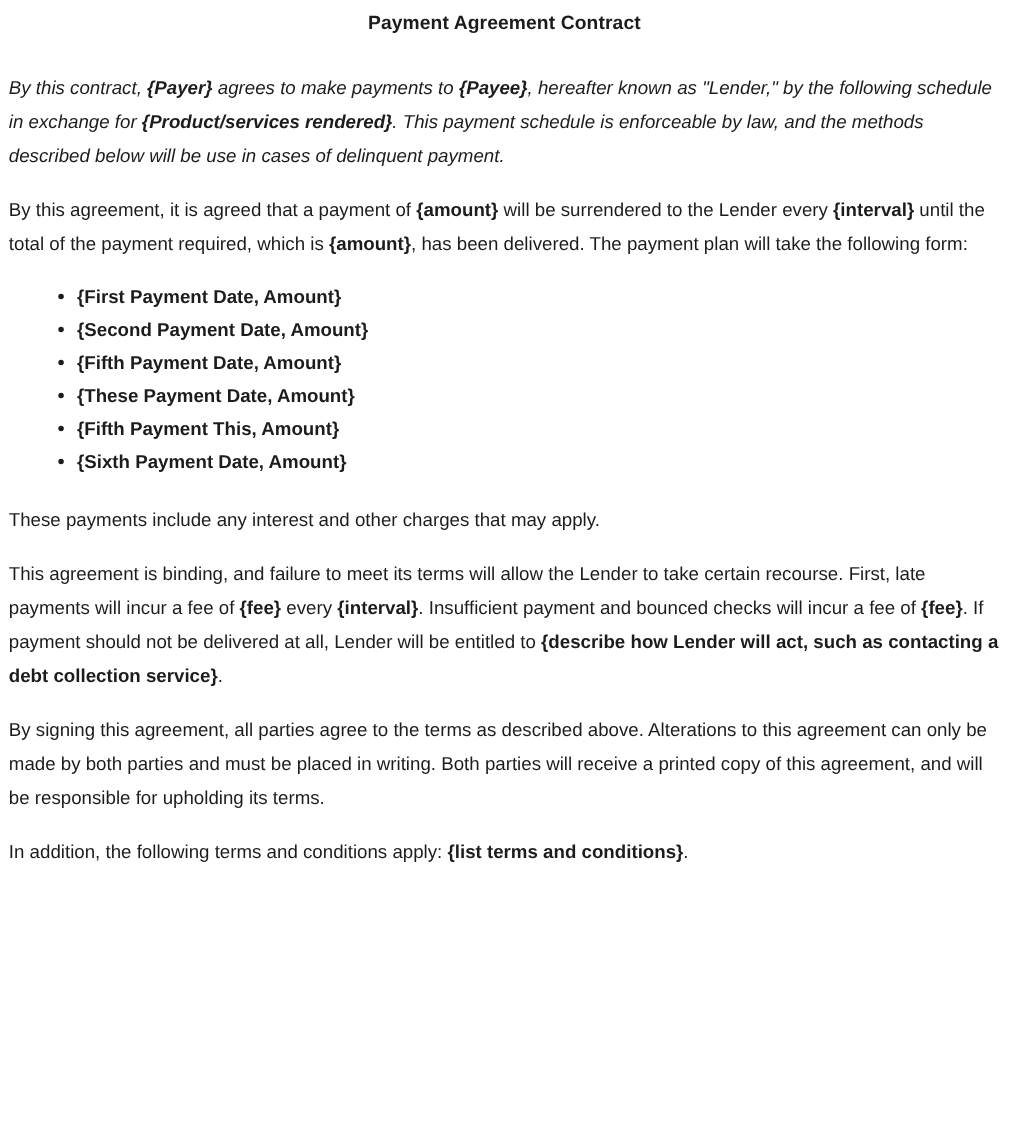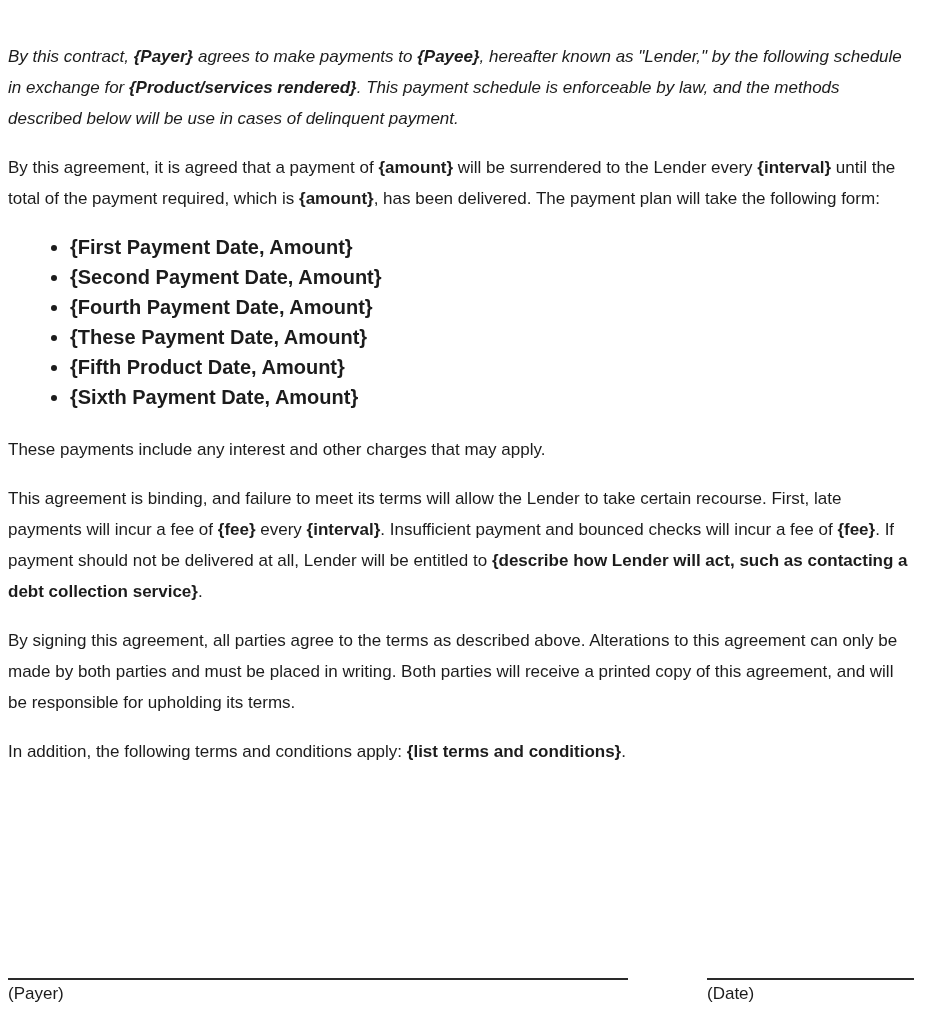--- a/index.html
+++ b/index.html
@@ -32,21 +32,21 @@
     max-width: 905px;
   }
   .para:first-of-type { margin-top: 33px; font-style: italic; }
   .b { font-weight: bold; }
   ul.payment-list {
     margin: 12px 0 22px 0;
     padding-left: 62px;
     list-style: disc;
   }
   ul.payment-list li {
-    font-size: 20px;
+    font-size: 17px;
     font-weight: bold;
     line-height: 30px;
   }
   .signature-row {
     position: absolute;
     left: 8px;
     right: 13px;
     top: 978px;
     display: flex;
     justify-content: space-between;
@@ -65,46 +65,37 @@
     line-height: 24px;
     margin-top: 2px;
     color: #1c1c1c;
   }
 </style>
 </head>
 <body>
 
 <div class="page">
 
+  <h1 class="doc-title">Payment Agreement Contract</h1>
 
   <p class="para"><span>By this contract, </span><span class="b">{Payer}</span><span> agrees to make payments to </span><span class="b">{Payee}</span><span>, hereafter known as "Lender," by the following schedule in exchange for </span><span class="b">{Product/services rendered}</span><span>. This payment schedule is enforceable by law, and the methods described below will be use in cases of delinquent payment.</span></p>
 
   <p class="para"><span>By this agreement, it is agreed that a payment of </span><span class="b">{amount}</span><span> will be surrendered to the Lender every </span><span class="b">{interval}</span><span> until the total of the payment required, which is </span><span class="b">{amount}</span><span>, has been delivered. The payment plan will take the following form:</span></p>
 
   <ul class="payment-list">
     <li>{First Payment Date, Amount}</li>
     <li>{Second Payment Date, Amount}</li>
-    <li>{Fourth Payment Date, Amount}</li>
+    <li>{Fifth Payment Date, Amount}</li>
     <li>{These Payment Date, Amount}</li>
-    <li>{Fifth Product Date, Amount}</li>
+    <li>{Fifth Payment This, Amount}</li>
     <li>{Sixth Payment Date, Amount}</li>
   </ul>
 
   <p class="para"><span>These payments include any interest and other charges that may apply.</span></p>
 
   <p class="para"><span>This agreement is binding, and failure to meet its terms will allow the Lender to take certain recourse. First, late payments will incur a fee of </span><span class="b">{fee}</span><span> every </span><span class="b">{interval}</span><span>. Insufficient payment and bounced checks will incur a fee of </span><span class="b">{fee}</span><span>. If payment should not be delivered at all, Lender will be entitled to </span><span class="b">{describe how Lender will act, such as contacting a debt collection service}</span><span>.</span></p>
 
   <p class="para"><span>By signing this agreement, all parties agree to the terms as described above. Alterations to this agreement can only be made by both parties and must be placed in writing. Both parties will receive a printed copy of this agreement, and will be responsible for upholding its terms.</span></p>
 
   <p class="para"><span>In addition, the following terms and conditions apply: </span><span class="b">{list terms and conditions}</span><span>.</span></p>
 
-  <div class="signature-row">
-    <div class="sig-field payer">
-      <div class="sig-line"></div>
-      <div class="sig-label">(Payer)</div>
-    </div>
-    <div class="sig-field date">
-      <div class="sig-line"></div>
-      <div class="sig-label">(Date)</div>
-    </div>
-  </div>
 
 </div>
 
 </body></html>

